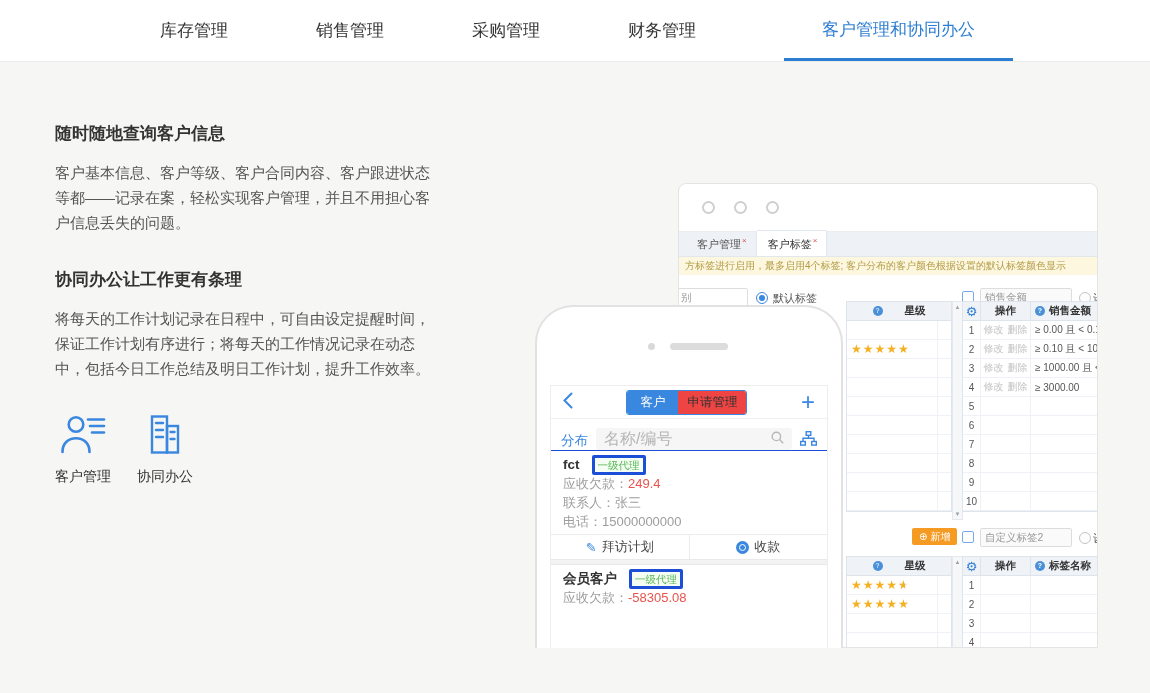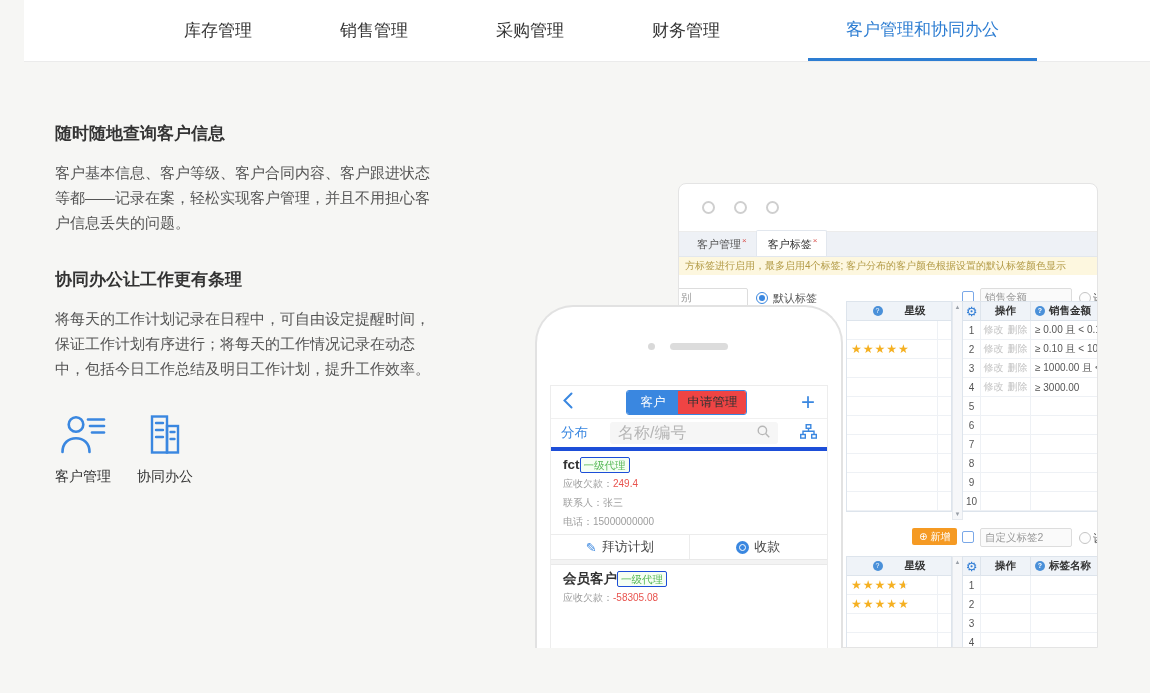--- a/index.html
+++ b/index.html
@@ -1,21 +1,21 @@
 <!DOCTYPE html>
 <html><head>
 <meta charset="utf-8">
 <style>
   * { margin:0; padding:0; box-sizing:border-box; }
   html,body { width:1150px; height:693px; overflow:hidden; }
   body { background:#f6f6f4; font-family:"Liberation Sans","DejaVu Sans",sans-serif; position:relative; }
 
   
   .topnav { position:absolute; top:0; left:0; right:0; height:62px; background:#fff;
-            border-bottom:1px solid #ebebeb; display:flex; align-items:stretch; padding-left:160px;margin-left:24px; }
+            border-bottom:1px solid #ebebeb; display:flex; align-items:stretch; padding-left:160px; }
   .nav-tab { font-size:17px; color:#333; display:flex; align-items:center; margin-right:88px; cursor:pointer; white-space:nowrap; }
   .nav-tab.active { color:#2d7dd2; border-bottom:3px solid #2d7dd2; padding:0 38px; margin-right:0; }
 
   
   .left-col { position:absolute; left:55px; top:122px; width:378px; }
   .sec-h { font-size:17px; font-weight:bold; color:#333; margin-bottom:15px; }
   .sec-p { font-size:15px; color:#555; line-height:1.68; margin-bottom:32px; }
   .features { display:flex; gap:26px; margin-top:6px; }
   .feature { display:flex; flex-direction:column; align-items:center; gap:9px; }
   .feature .flabel { font-size:14px; color:#333; }
@@ -84,36 +84,36 @@
   .speaker-dot { position:absolute; left:111px; top:36px; width:7px; height:7px; border-radius:50%; background:#d9d9d9; }
   .speaker-bar { position:absolute; left:133px; top:36px; width:58px; height:7px; border-radius:4px; background:#dcdcdc; }
   .screen { position:absolute; left:13px; right:13px; top:78px; bottom:0; border:1px solid #ededed; border-bottom:none; background:#fff; }
 
   .ph-header { height:33px; border-bottom:1px solid #f0f0f0; display:flex; align-items:center; padding:0 12px; }
   .seg { margin:0 auto; display:flex; border:1px solid #3a87e0; border-radius:3px; overflow:hidden; font-size:12.5px; cursor:pointer; }
   .seg .s1 { background:#3a87e0; color:#fff; padding:3px 13px; }
   .seg .s2 { background:#ef4444; color:#333; padding:3px 9px; }
   .plus { color:#3a87e0; font-size:24px; font-weight:200; line-height:20px; cursor:pointer; }
 
-  .ph-search { height:32px; border-bottom:4px solid #1d4ed8; display:flex; align-items:center; padding:0 10px; gap:22px; }
+  .ph-search { height:32px; border-bottom:1px solid #1d4ed8; display:flex; align-items:flex-end; padding:0 10px; gap:8px; }
   .fenbu { color:#3a87e0; font-size:13.5px; cursor:pointer; }
   .searchbox { flex:1; height:22px; background:#f6f6f6; border-radius:3px; display:flex; align-items:center;
                justify-content:space-between; padding:0 8px; color:#b5b5b5; font-size:16px; cursor:text; }
 
   .ph-stats { height:42px; display:flex; border-bottom:1px solid #ececec; }
   .stat { flex:1; text-align:center; padding-top:5px; }
   .stat + .stat { border-left:1px solid #ececec; }
   .stat .lb { font-size:12.5px; color:#4a4a4a; }
   .stat .vl { font-size:13px; color:#333; margin-top:2px; }
 
   .customer { padding:4px 12px 3px; }
   .cname { font-size:13.5px; color:#333; font-weight:bold; display:flex; align-items:center; height:19px; }
-  .ctag { font-weight:normal; margin-left:0; font-size:10.5px; color:#57b857; border:1px solid #1d4ed8;
+  .ctag { font-weight:normal; margin-left:12px; font-size:10.5px; color:#57b857; border:3px solid #1d4ed8;
           background:#f5fef3; padding:0 3px; border-radius:2px; line-height:14px; }
-  .crow { font-size:10px; color:#9d9d9d; line-height:19px; white-space:nowrap; }
+  .crow { font-size:13px; color:#9d9d9d; line-height:19px; white-space:nowrap; }
   .crow .red { color:#e8534e; }
   .crow .fvl { color:#9d9d9d; }
 
   .ph-actions { height:25px; border-top:1px solid #ececec; display:flex; }
   .act { flex:1; display:flex; align-items:center; justify-content:center; gap:5px; font-size:13px; color:#444; cursor:pointer; }
   .act + .act { border-left:1px solid #ececec; }
   .pencil { color:#3a87e0; font-size:13px; line-height:1; }
   .coin { width:13px; height:13px; border-radius:50%; background:#3a87e0; position:relative; flex:none; }
   .coin::after { content:''; position:absolute; left:3px; top:3px; right:3px; bottom:3px; border:1.5px solid #fff; border-radius:50%; }
 

